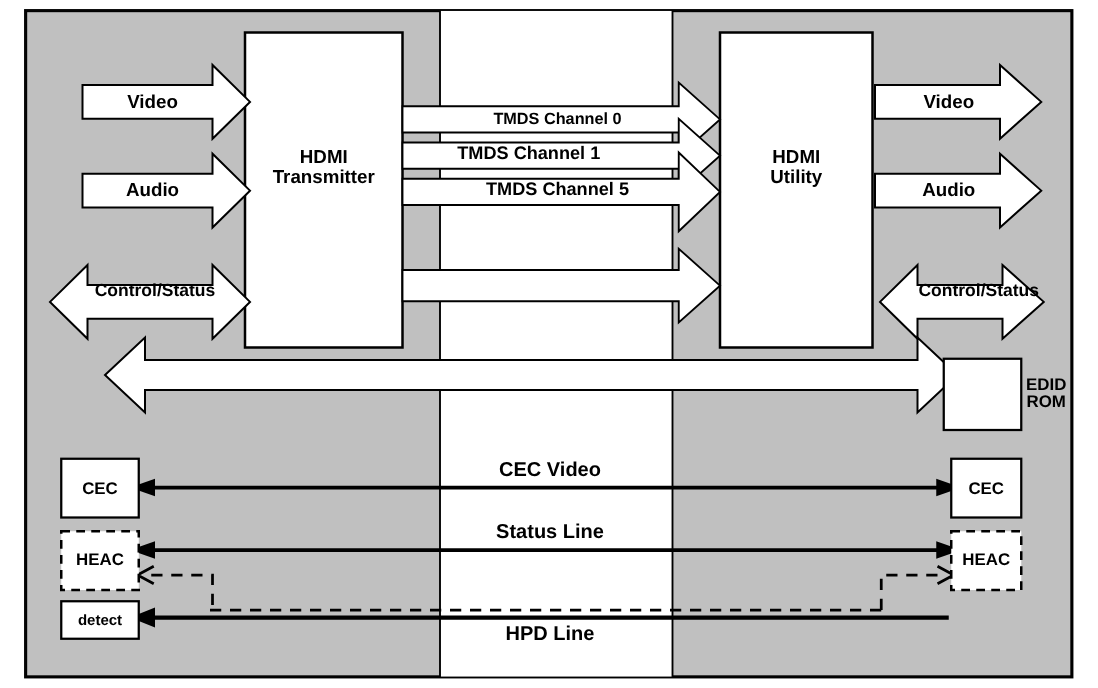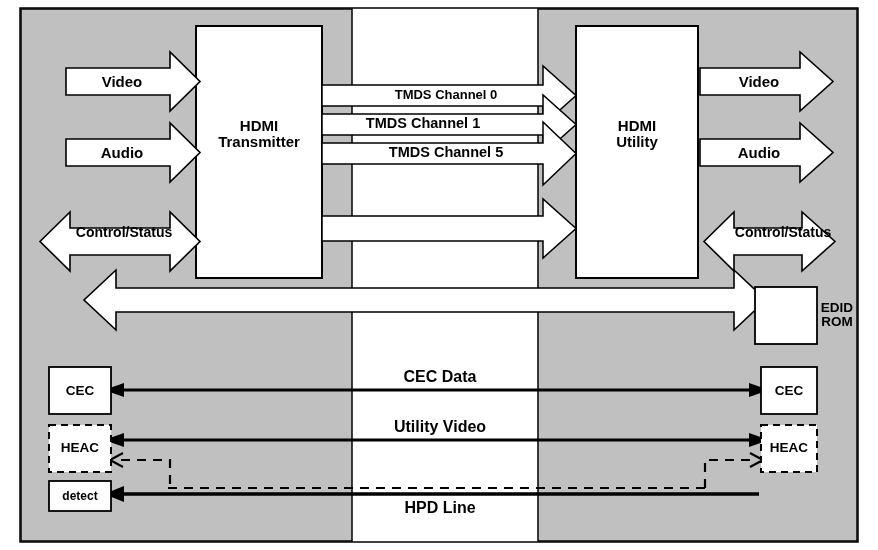--- a/index.html
+++ b/index.html
@@ -169,22 +169,22 @@
 
   <div class="lbl ctr" style="left:759px; top:82px; font-size:15px;">Video</div>
   <div class="lbl ctr" style="left:759px; top:153px; font-size:15px;">Audio</div>
   <div class="lbl ctr" style="left:783px; top:232px; font-size:14px;">Control/Status</div>
 
   <div class="lbl ctr" style="left:446px; top:95px; font-size:13px;">TMDS Channel 0</div>
   <div class="lbl ctr" style="left:423px; top:124px; font-size:14.5px;">TMDS Channel 1</div>
   <div class="lbl ctr" style="left:446px; top:153px; font-size:14.5px;">TMDS Channel 5</div>
 
 
-  <div class="lbl ctr" style="left:440px; top:377px; font-size:16px;">CEC Data</div>
-  <div class="lbl ctr" style="left:440px; top:427px; font-size:16px;">Utility Video</div>
+  <div class="lbl ctr" style="left:440px; top:377px; font-size:16px;">CEC Video</div>
+  <div class="lbl ctr" style="left:440px; top:427px; font-size:16px;">Status Line</div>
   <div class="lbl ctr" style="left:440px; top:508px; font-size:16px;">HPD Line</div>
 
   <div class="lbl ctr" style="left:80px; top:391px; font-size:13.5px;">CEC</div>
   <div class="lbl ctr" style="left:80px; top:448px; font-size:13.5px;">HEAC</div>
   <div class="lbl ctr" style="left:80px; top:496px; font-size:12px;">detect</div>
 
   <div class="lbl ctr" style="left:826px; top:315px; font-size:13.5px;margin-left:11px;">
     <div>EDID</div>
     <div>ROM</div>
   </div>

